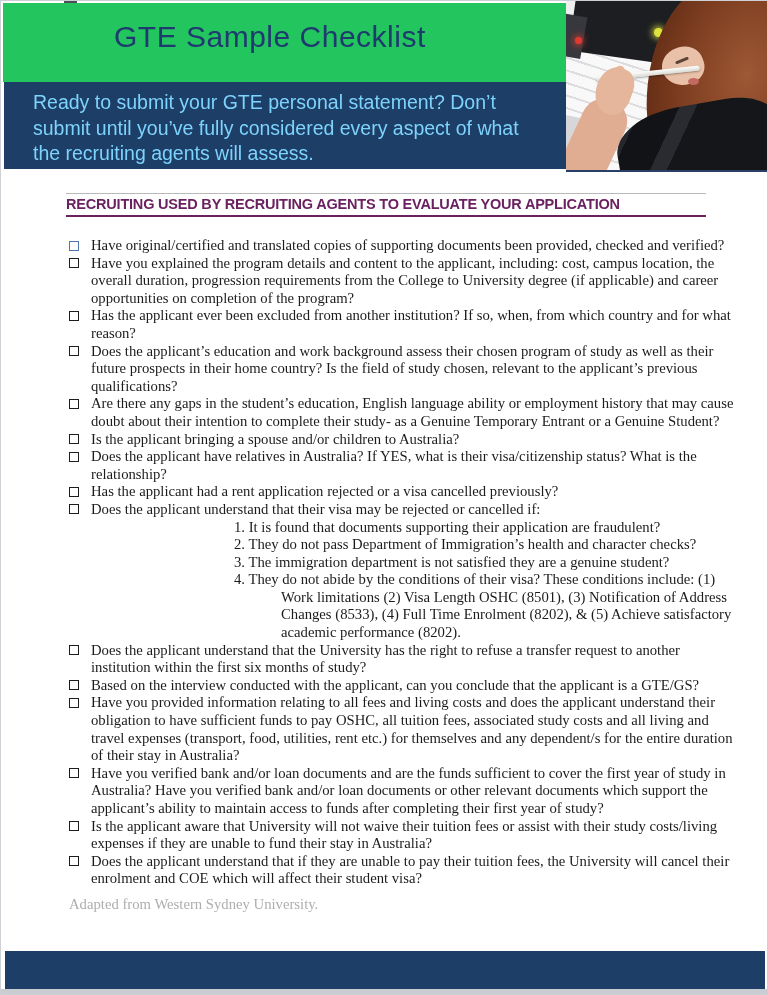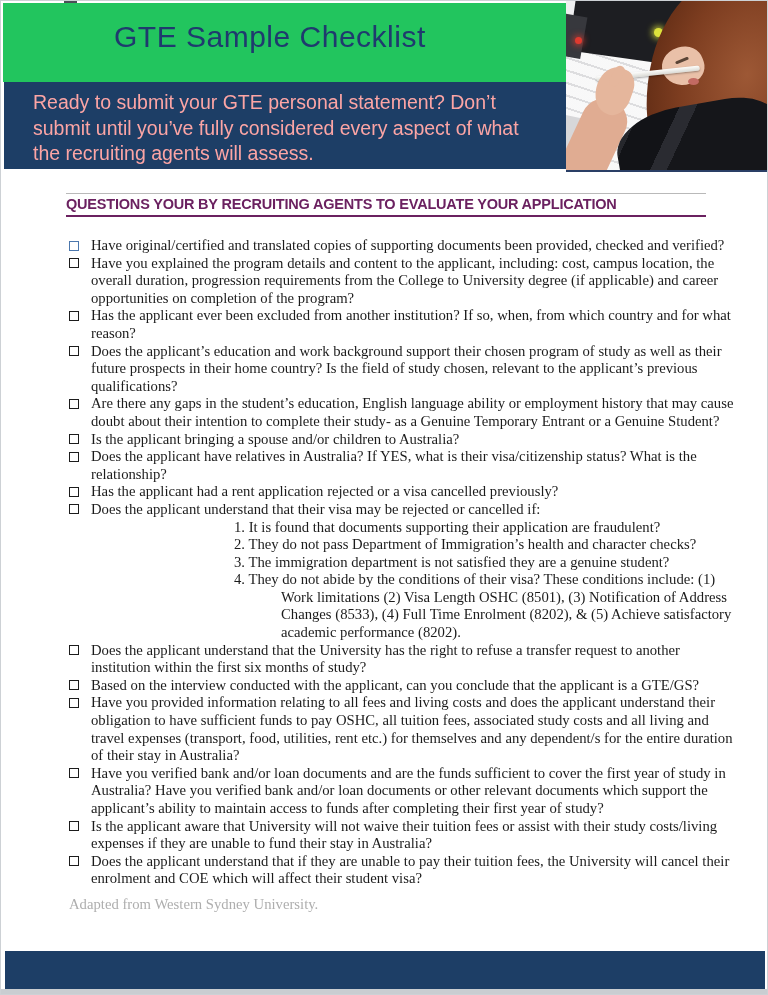--- a/index.html
+++ b/index.html
@@ -15,21 +15,21 @@
   
   .header-gray { position:absolute; left:2px; top:2px; width:563px; height:79px; background:#22c55e; }
   .doc-title {
     position:absolute; left:111px; top:17px;
     font-family:"Liberation Sans", sans-serif; font-size:30px; font-weight:400;
     color:#1f3a6e; letter-spacing:0.5px; white-space:nowrap;
   }
   .banner-navy { position:absolute; left:3px; top:81px; width:562px; height:87px; background:#1d3e66; }
   .banner-text {
     position:absolute; left:29px; top:8px; width:505px;
-    font-family:"Liberation Sans", sans-serif; font-size:19.5px; line-height:25.5px; color:#fca5a5;
+    font-family:"Liberation Sans", sans-serif; font-size:19.5px; line-height:25.5px; color:#7dd3fc;
   }
 
   
   .photo { position:absolute; left:565px; top:0; width:203px; height:171px; background:#efeff0; overflow:hidden; border-bottom:2px solid #2a3f66; }
   .photo div { position:absolute; }
   .ph-desk   { left:-30px; top:40px; width:150px; height:140px; transform:rotate(18deg);
                background:repeating-linear-gradient(0deg,#fafafa 0 10px,#dadadc 10px 12px); opacity:.85; }
   .ph-paper  { left:-6px; top:118px; width:46px; height:34px; background:#d7d7d9; transform:rotate(12deg); border-radius:3px; }
   .ph-laptop { left:8px; top:-28px; width:118px; height:86px; background:#1d1e22; transform:rotate(8deg); border-radius:6px; }
   .ph-dark2  { left:122px; top:-12px; width:72px; height:48px; background:#232428; transform:rotate(-12deg); }
@@ -100,21 +100,21 @@
     <div class="ph-face"></div>
     <div class="ph-eye"></div>
     <div class="ph-lips"></div>
     <div class="ph-jacket"></div>
     <div class="ph-pen"></div>
     <div class="ph-hand"></div>
     <div class="ph-finger"></div>
   </div>
 
   <div class="content">
-    <div class="section-heading">QUESTIONS YOUR BY RECRUITING AGENTS TO EVALUATE YOUR APPLICATION</div>
+    <div class="section-heading">RECRUITING USED BY RECRUITING AGENTS TO EVALUATE YOUR APPLICATION</div>
     <div class="checklist">
   <div class="check-item">
     <span class="checkbox"></span>
     <span class="item-text">Have original/certified and translated copies of supporting documents been provided, checked and verified?</span>
     
   </div>
 
 
   <div class="check-item">
     <span class="checkbox"></span>
@@ -123,21 +123,21 @@
   </div>
 
   <div class="check-item">
     <span class="checkbox"></span>
     <span class="item-text">Has the applicant ever been excluded from another institution? If so, when, from which country and for what reason?</span>
     
   </div>
 
   <div class="check-item">
     <span class="checkbox"></span>
-    <span class="item-text">Does the applicant’s education and work background support their chosen program of study as well as their future prospects in their home country? Is the field of study chosen, relevant to the applicant’s previous qualifications?</span>
+    <span class="item-text">Does the applicant’s education and work background assess their chosen program of study as well as their future prospects in their home country? Is the field of study chosen, relevant to the applicant’s previous qualifications?</span>
     
   </div>
 
   <div class="check-item">
     <span class="checkbox"></span>
     <span class="item-text">Are there any gaps in the student’s education, English language ability or employment history that may cause doubt about their intention to complete their study- as a Genuine Temporary Entrant or a Genuine Student?</span>
     
   </div>
 
   <div class="check-item">

